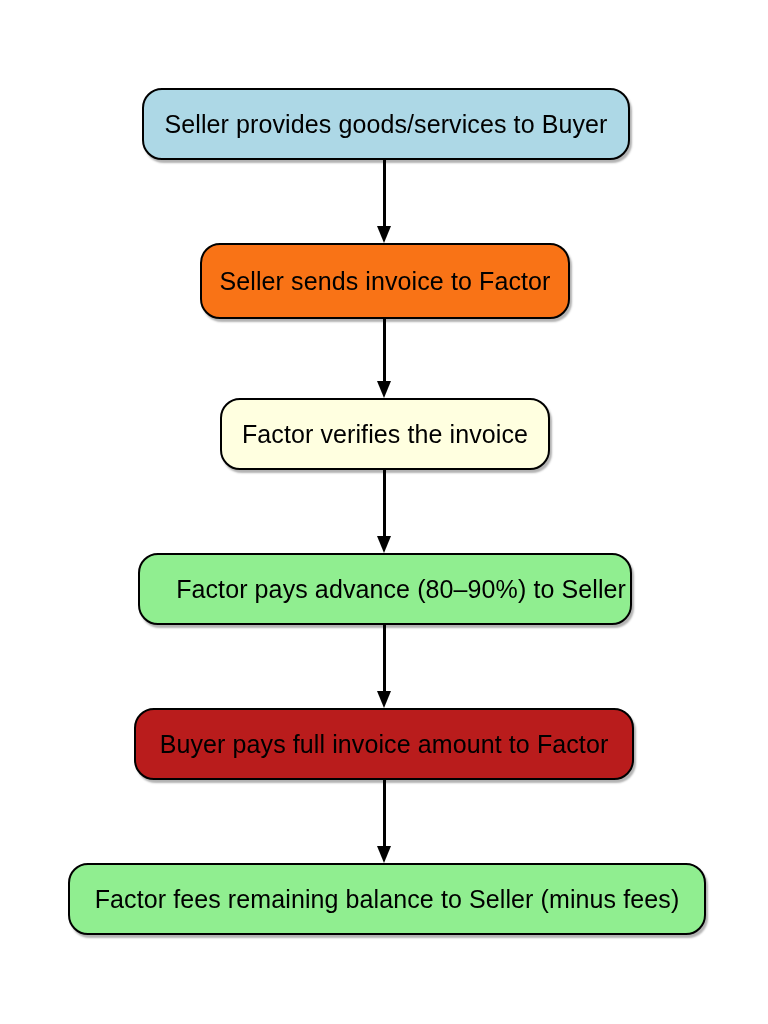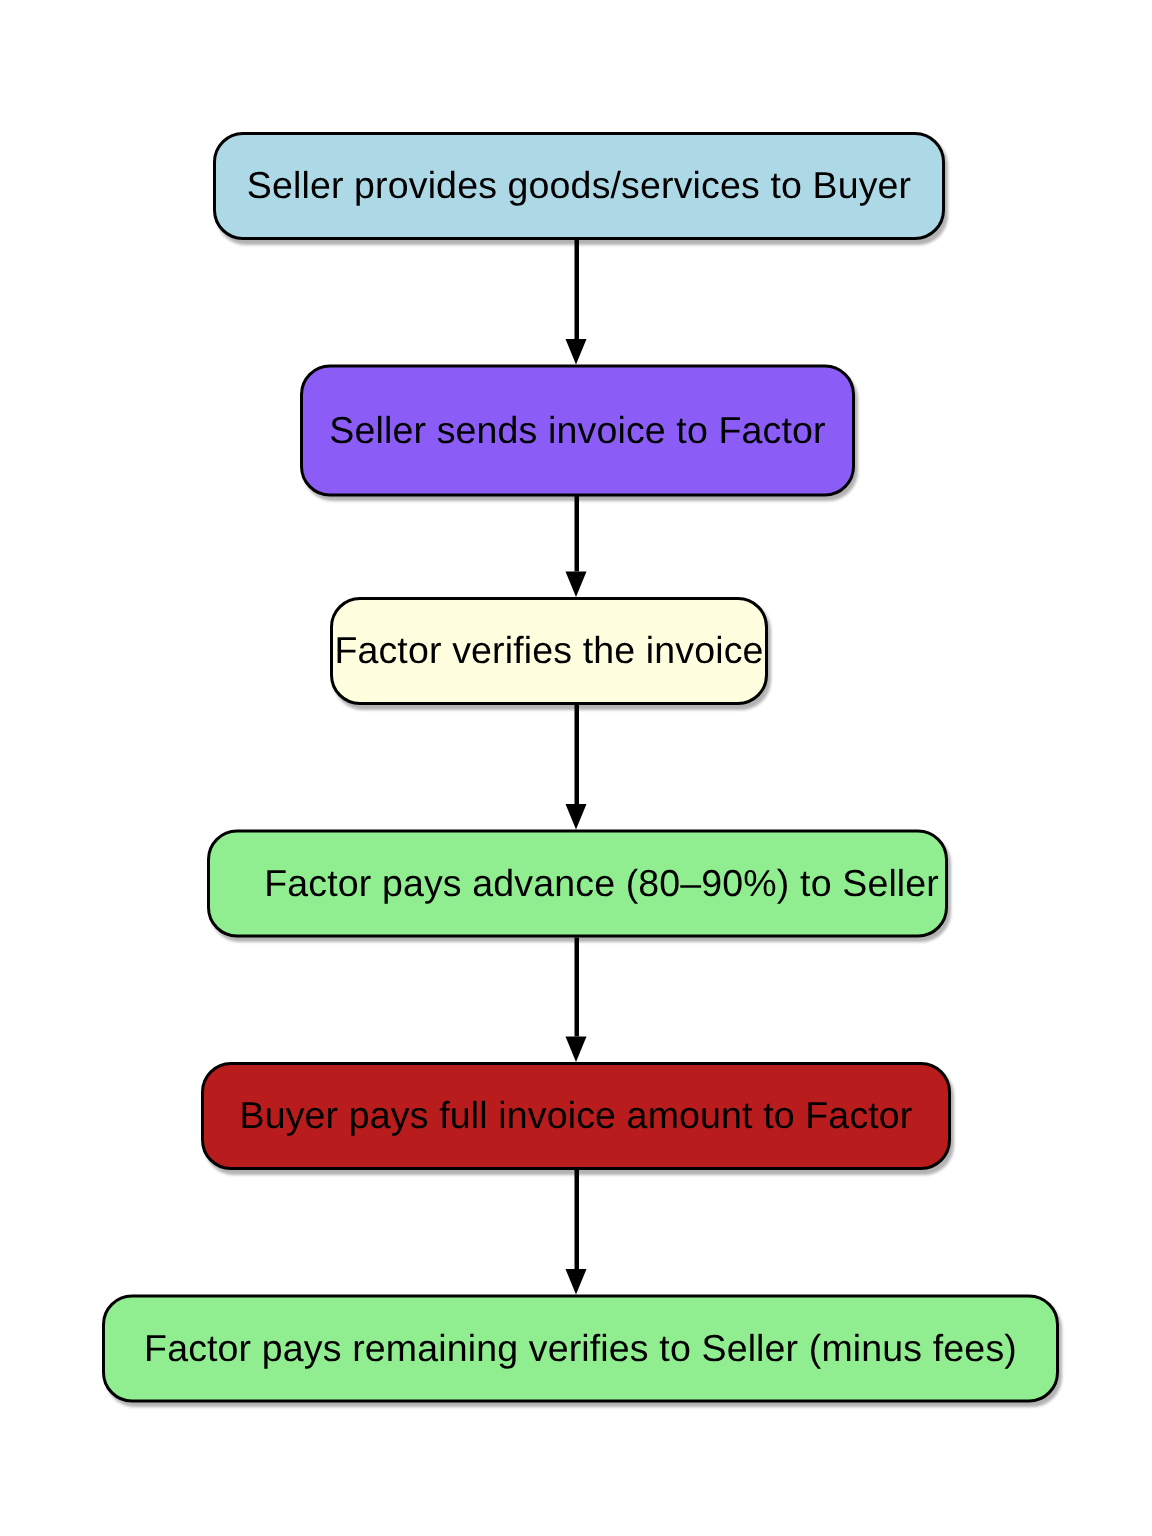--- a/index.html
+++ b/index.html
@@ -98,33 +98,33 @@
 
   <div class="edge" style="left:384px; top:780px; width:3px; height:83px; margin-left:-1.5px;">
     <div class="edge-line" style="height: 66px; background: rgb(0, 0, 0);"></div>
     <div class="edge-head" style="border-top-color: rgb(0, 0, 0);"></div>
   </div>
 
   <div class="node" style="left: 142px; top: 88px; width: 488px; height: 72px; background: rgb(173, 216, 230); border-color: rgb(0, 0, 0); color: rgb(0, 0, 0);">
     <span class="node-label">Seller provides goods/services to Buyer</span>
   </div>
 
-  <div class="node" style="left: 200px; top: 243px; width: 370px; height: 88px; background: #8b5cf6; border-color: rgb(0, 0, 0); color: rgb(0, 0, 0);">
+  <div class="node" style="left: 200px; top: 243px; width: 370px; height: 76px; background: #f97316; border-color: rgb(0, 0, 0); color: rgb(0, 0, 0);">
     <span class="node-label">Seller sends invoice to Factor</span>
   </div>
 
-  <div class="node" style="left: 220px; top: 398px; width: 292px; height: 72px; background: rgb(255, 255, 224); border-color: rgb(0, 0, 0); color: rgb(0, 0, 0);">
+  <div class="node" style="left: 220px; top: 398px; width: 330px; height: 72px; background: rgb(255, 255, 224); border-color: rgb(0, 0, 0); color: rgb(0, 0, 0);">
     <span class="node-label">Factor verifies the invoice</span>
   </div>
 
   <div class="node" style="left: 138px; top: 553px; width: 494px; height: 72px; background: rgb(144, 238, 144); border-color: rgb(0, 0, 0); color: rgb(0, 0, 0); justify-content: flex-end;">
     <span class="node-label">Factor pays advance (80–90%) to Seller</span>
   </div>
 
   <div class="node" style="left: 134px; top: 708px; width: 500px; height: 72px; background: #b91c1c; border-color: rgb(0, 0, 0); color: rgb(0, 0, 0);">
     <span class="node-label">Buyer pays full invoice amount to Factor</span>
   </div>
 
   <div class="node" style="left: 68px; top: 863px; width: 638px; height: 72px; background: rgb(144, 238, 144); border-color: rgb(0, 0, 0); color: rgb(0, 0, 0);">
-    <span class="node-label">Factor pays remaining verifies to Seller (minus fees)</span>
+    <span class="node-label">Factor fees remaining balance to Seller (minus fees)</span>
   </div>
 
 </div>
 
 </body></html>

